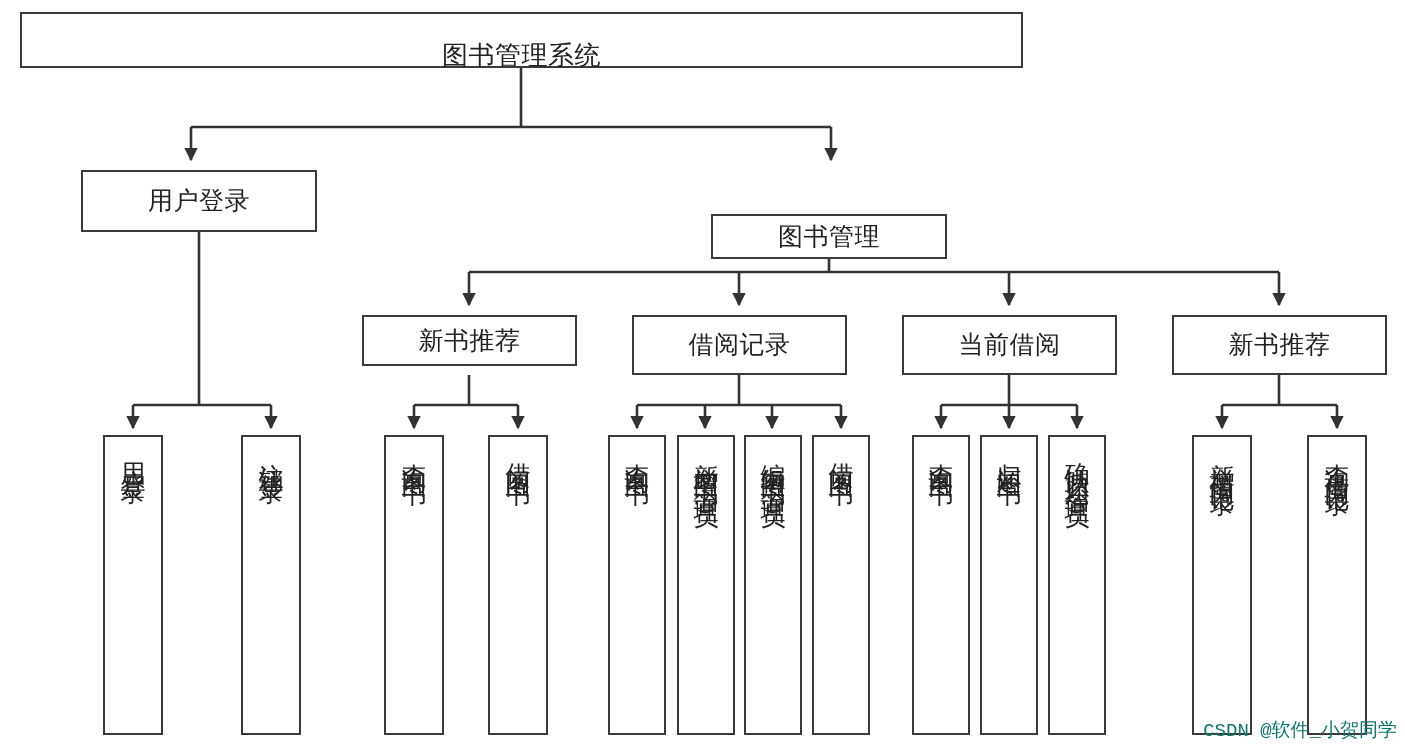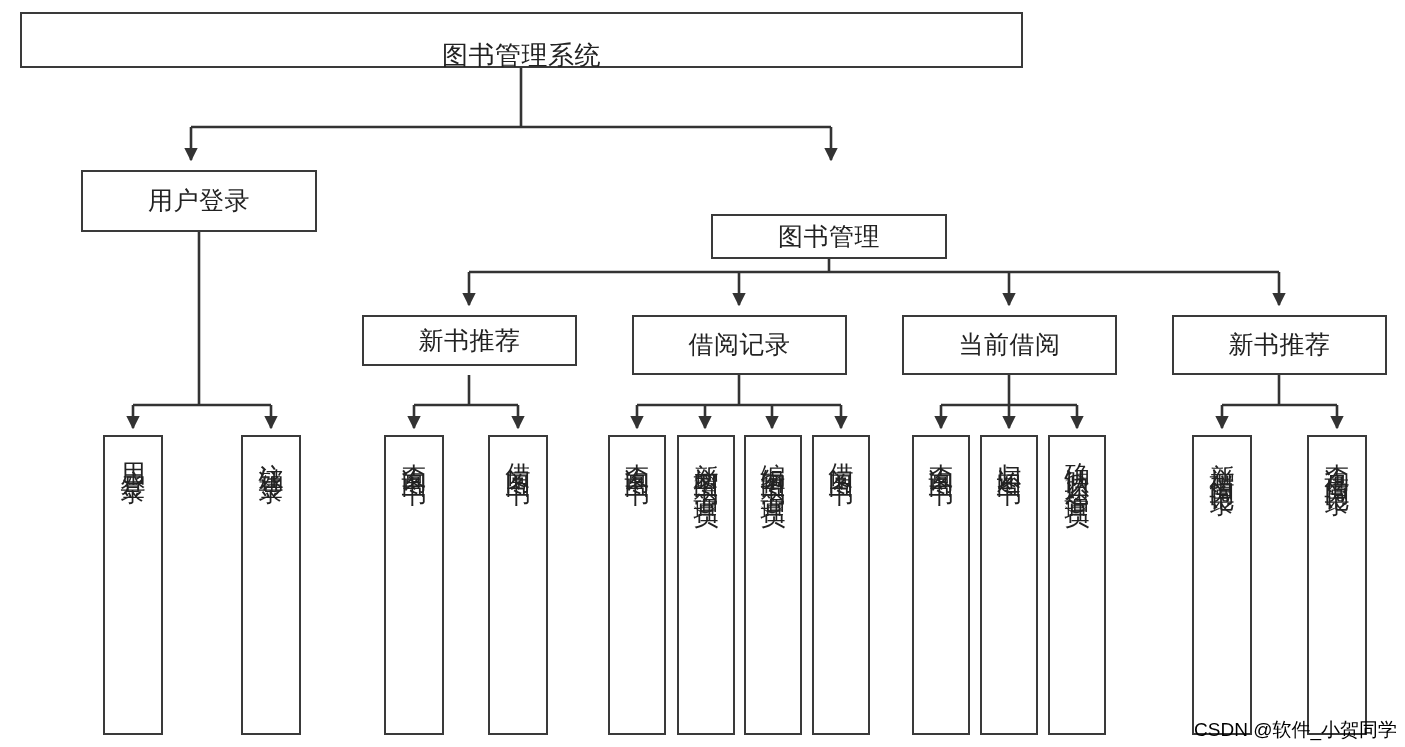--- a/index.html
+++ b/index.html
@@ -63,24 +63,24 @@
     font-size: 25px;
     line-height: 1.0;
     letter-spacing: 6px;
     white-space: nowrap;
   }
   .watermark {
     position: absolute;
     right: 8px;
     bottom: 4px;
     font-size: 19px;
-    color: #000000;
+    color: #0f766e;
     white-space: nowrap;
     z-index: 5;
-    font-family: Liberation Sans, sans-serif;
+    font-family: Liberation Mono, monospace;
   }
 </style>
 </head>
 <body>
 
 <div id="canvas">
 
   <svg id="wires" viewBox="0 0 1405 747" xmlns="http://www.w3.org/2000/svg">
     <defs>
       <marker id="arrow" viewBox="0 0 10 10" refX="9" refY="5" markerWidth="5.2" markerHeight="5.2" orient="auto-start-reverse">

